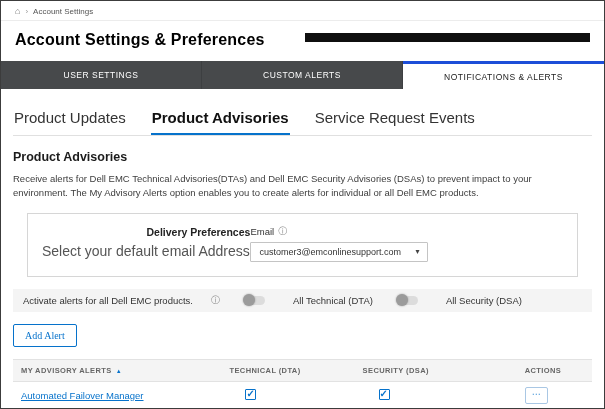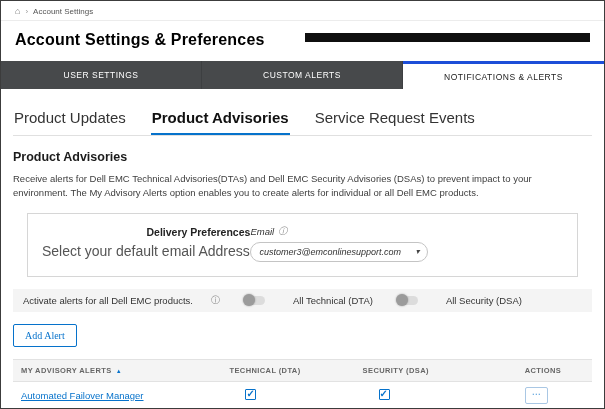--- a/index.html
+++ b/index.html
@@ -63,25 +63,25 @@
   
   .delivery-box {
     border: 1px solid #d6d6d6;
     margin: 0 14px;
     padding: 12px 14px 14px 14px;
     display: flex;
   }
   .delivery-left { flex: 0 0 40%; }
   .delivery-title { font-size: 10.5px; font-weight: bold; color: #222; margin-bottom: 5px; text-align: right; }
   .delivery-sub { font-size: 14px; color: #555; }
-  .delivery-right { flex: 0 0 30%; font-style: italic; }
+  .delivery-right { flex: 0 0 30%; }
   .email-label { font-size: 9.5px; color: #333; margin-bottom: 5px; display: flex; align-items: center; gap: 4px; }
   .info-icon { font-size: 9px; color: #8a8a8a; line-height: 1; }
   .select-box {
-    border: 1px solid #c4c4c4; border-radius: 10px;
+    border: 1px solid #c4c4c4; border-radius: 1px;
     height: 20px; padding: 0 8px;
     display: flex; align-items: center;
     font-size: 9px; color: #333;
     background: #fff; cursor: pointer;
     min-width: 178px;
   }
   .select-caret { margin-left: auto; font-size: 8px; color: #444; padding-left: 10px; }
   
   .activate-bar {
     margin-top: 12px;

